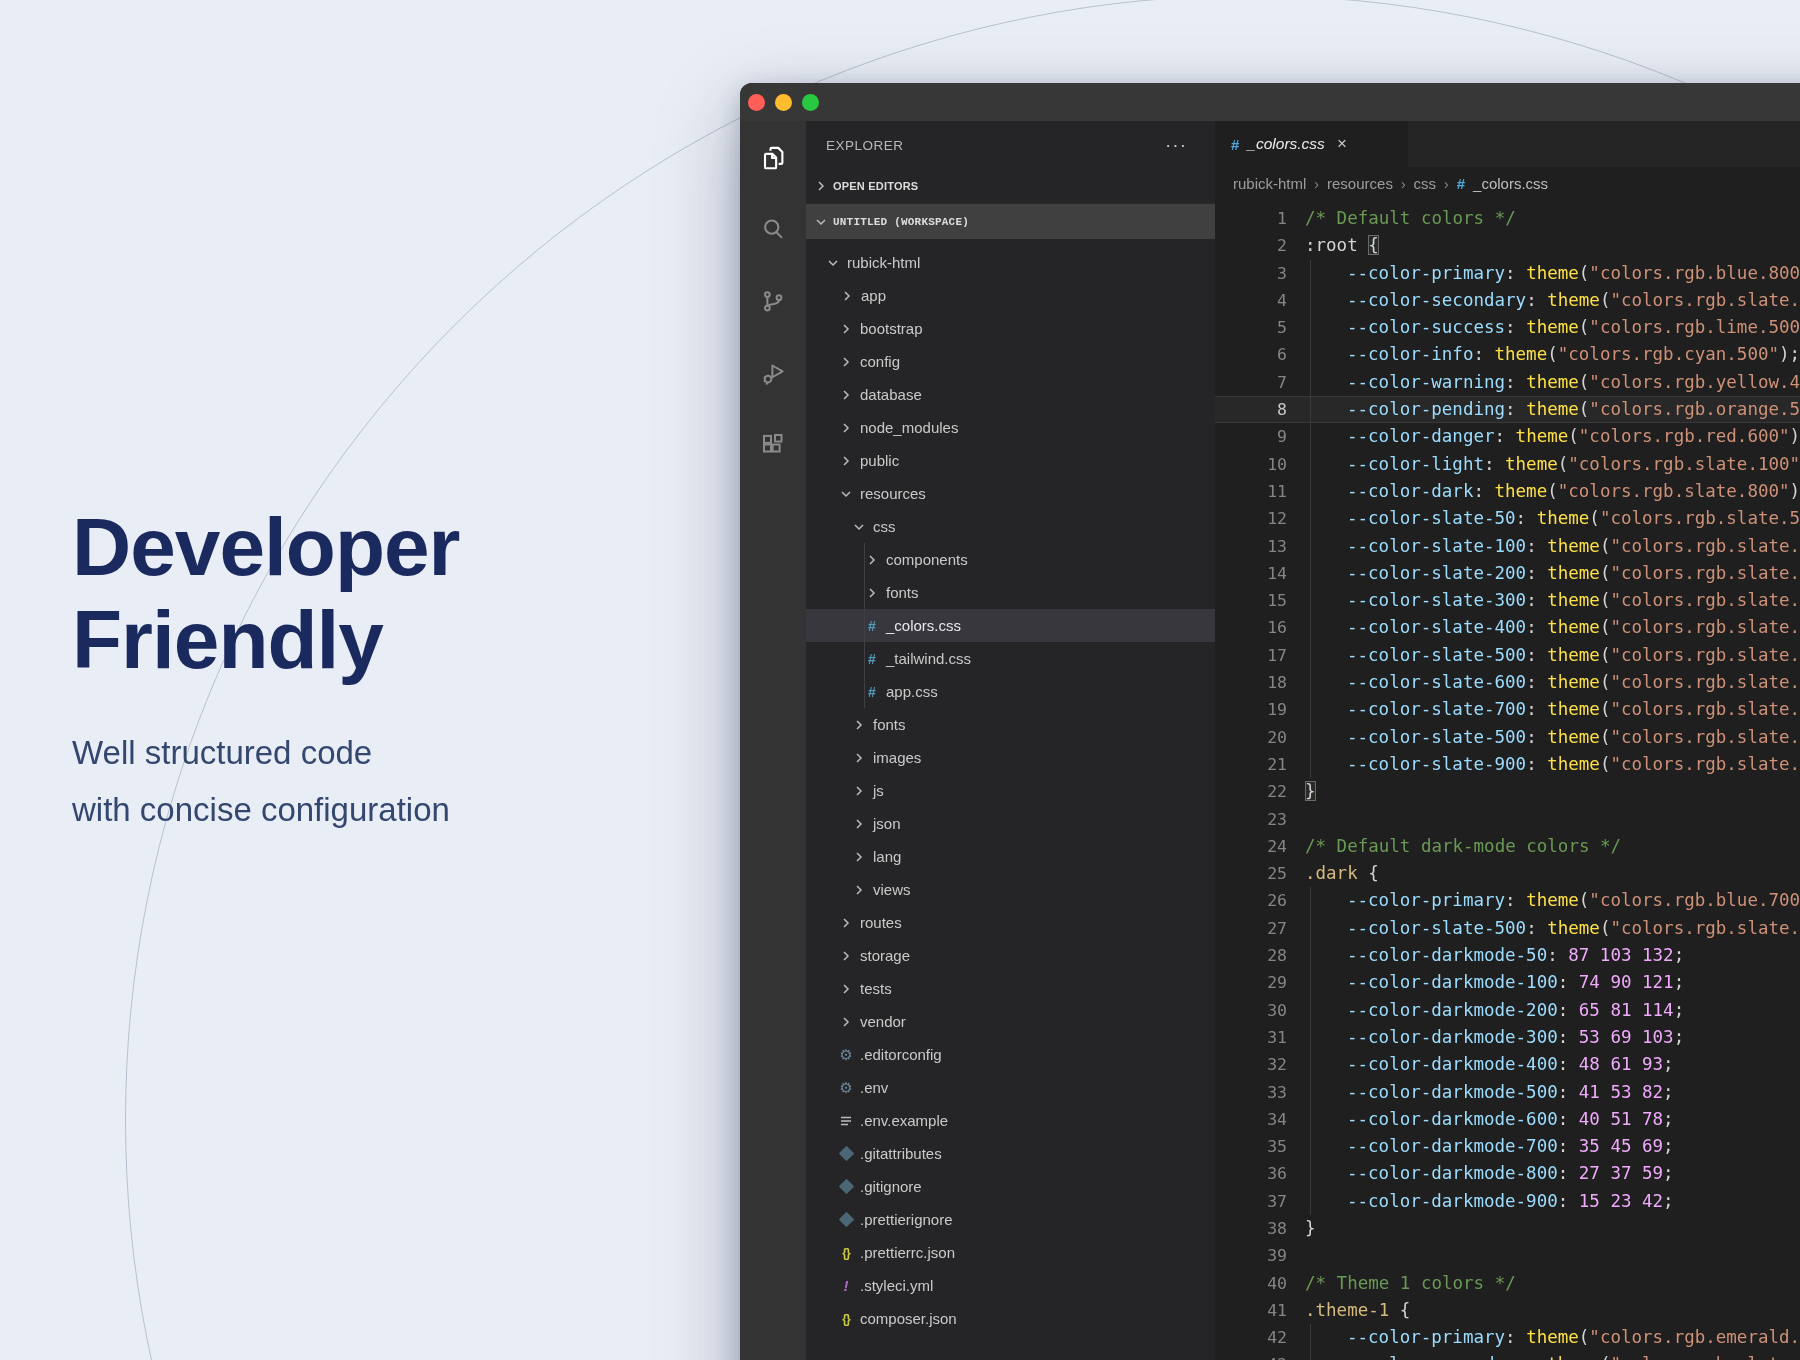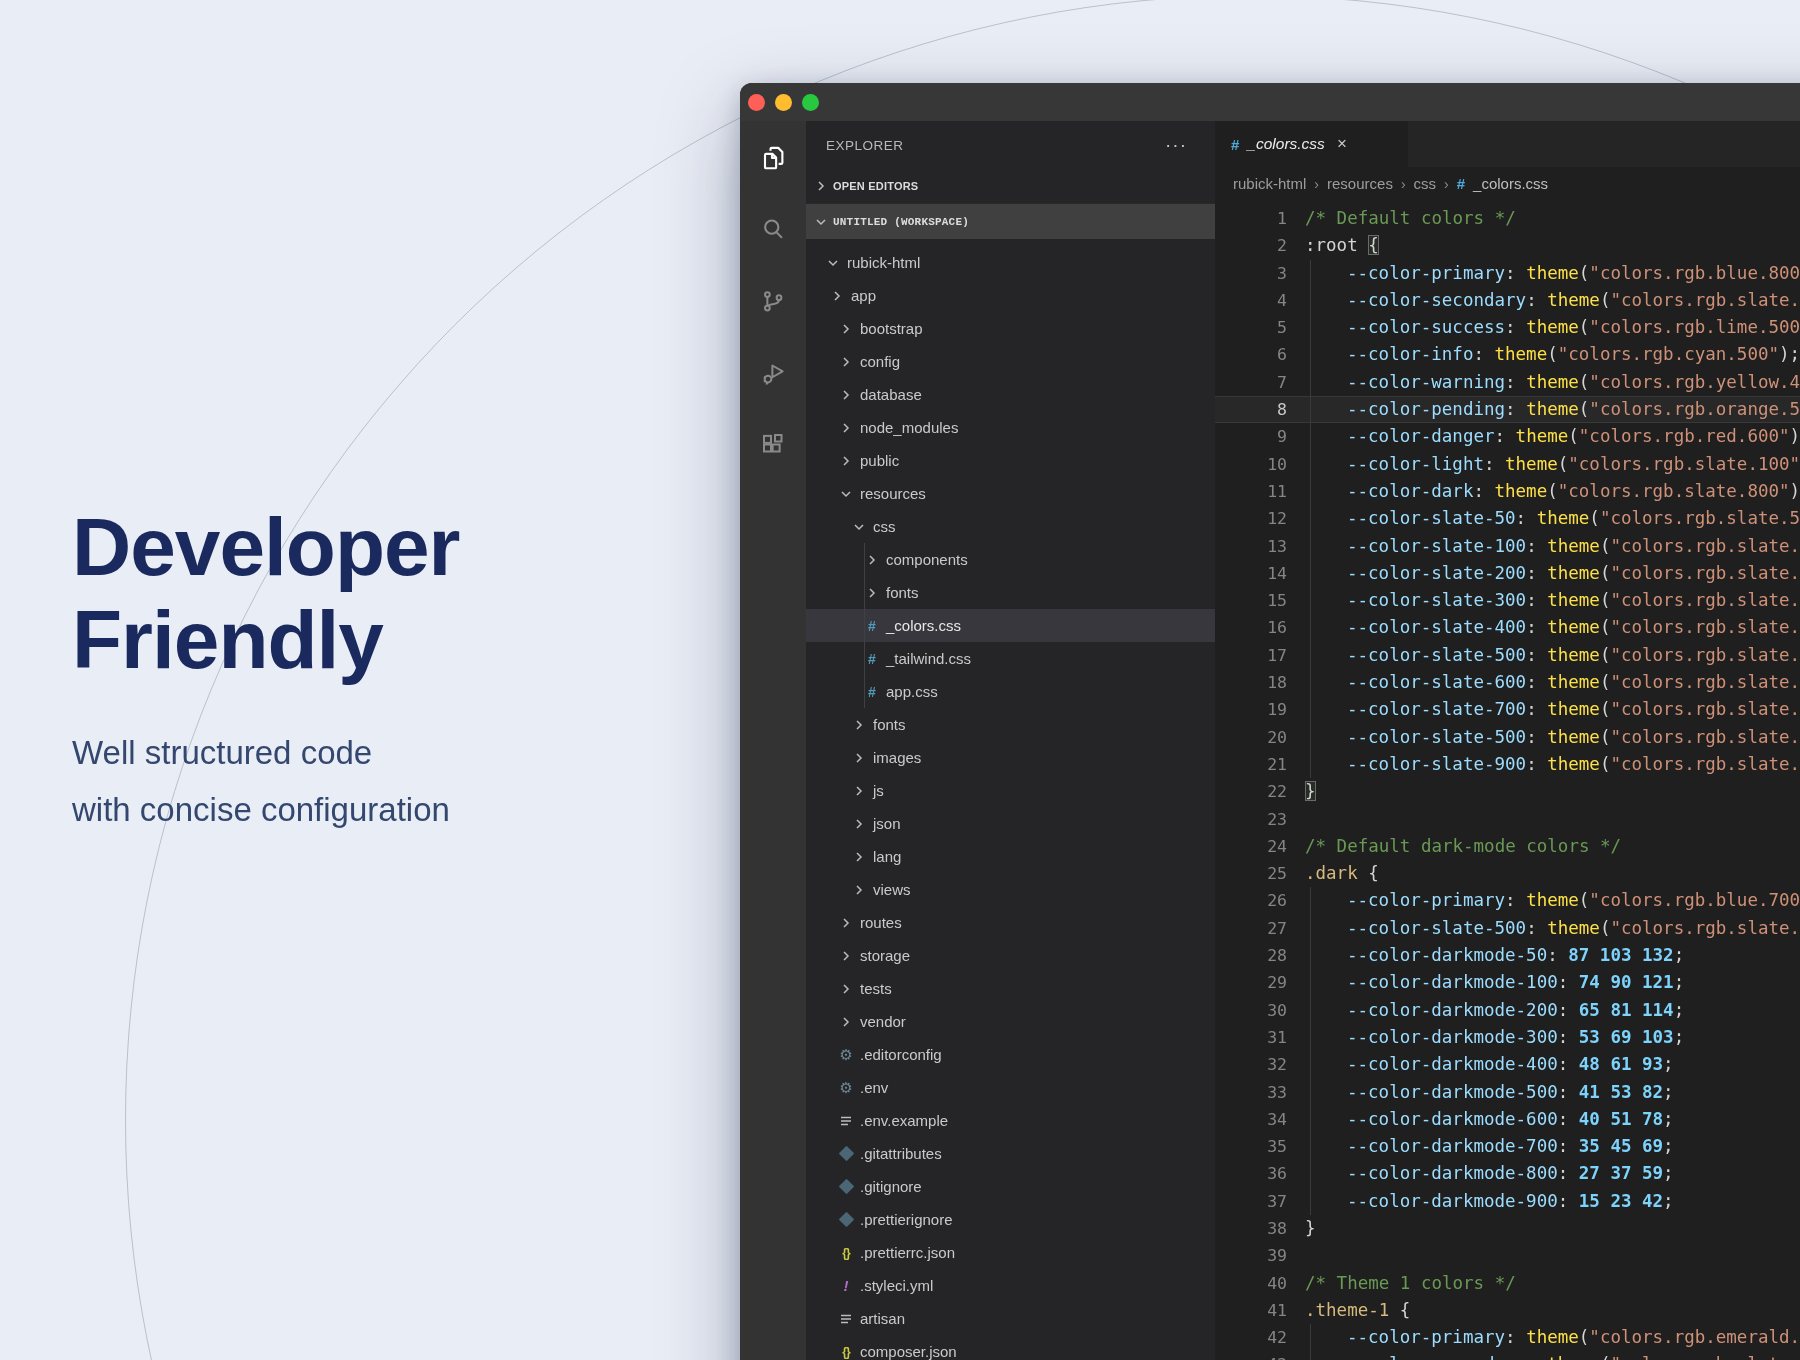--- a/index.html
+++ b/index.html
@@ -77,21 +77,21 @@
   .cl.cur .ln { color:#c8c8c8; }
   .ct { padding-left:18px; }
   .ct.ind { padding-left:60px; }
   .cguide { position:absolute; left:95px; top:0; bottom:0; width:1px; background:#3a3a3a; }
 
   .tk-c  { color:#6a9955; }
   .tk-p  { color:#d4d4d4; }
   .tk-pr { color:#9cdcfe; }
   .tk-f  { color:#fde047; }
   .tk-s  { color:#ce9178; }
-  .tk-n  { color:#7dd3fc;font-weight:bold; }
+  .tk-n  { color:#f0abfc; }
   .tk-cl { color:#d7ba7d; }
   .tk-bb { color:#d4d4d4; outline:1px solid rgba(150,150,150,0.6); outline-offset:-1px;
            background:rgba(95,140,100,0.12); }
 </style>
 </head>
 <body>
 
 <div class="arc"></div>
 
 <div class="hero">
@@ -183,21 +183,21 @@
       <div class="tree" id="tree">
         <div class="tree-guide" id="tree-guide" style="top: 304px; height: 165px;"></div>
       <div class="t-row" style="padding-left: 18px;">
             <span class="t-ico">
               <svg width="16" height="16" viewBox="0 0 16 16">
                 <path d="M4 6l4 4 4-4" fill="none" stroke="#b8bcc2" stroke-width="1.5"></path>
               </svg>
             </span>
             <span>rubick-html</span>
           </div>
-          <div class="t-row" style="padding-left: 22px;">
+          <div class="t-row" style="padding-left: 32px;">
             <span class="t-ico">
               <svg width="16" height="16" viewBox="0 0 16 16">
                 <path d="M6 4l4 4-4 4" fill="none" stroke="#b8bcc2" stroke-width="1.5"></path>
               </svg>
             </span>
             <span>app</span>
           </div>
           <div class="t-row" style="padding-left: 31px;">
             <span class="t-ico">
               <svg width="16" height="16" viewBox="0 0 16 16">
@@ -410,28 +410,20 @@
             <span class="t-ico">
               <span class="fi fi-json">{ }</span>
             </span>
             <span>.prettierrc.json</span>
           </div>
           <div class="t-row" style="padding-left: 31px;">
             <span class="t-ico">
               <span class="fi fi-yml">!</span>
             </span>
             <span>.styleci.yml</span>
-          </div>
-          <div class="t-row" style="padding-left: 31px;">
-            <span class="t-ico">
-              <svg width="14" height="14" viewBox="0 0 14 14">
-                <path d="M2 3.5h10M2 7h10M2 10.5h7" stroke="#b9bdc1" stroke-width="1.4" fill="none"></path>
-              </svg>
-            </span>
-            <span>artisan</span>
           </div>
           <div class="t-row" style="padding-left: 31px;">
             <span class="t-ico">
               <span class="fi fi-json">{ }</span>
             </span>
             <span>composer.json</span>
           </div>
         </div>
     </div>
     <div class="editor">

